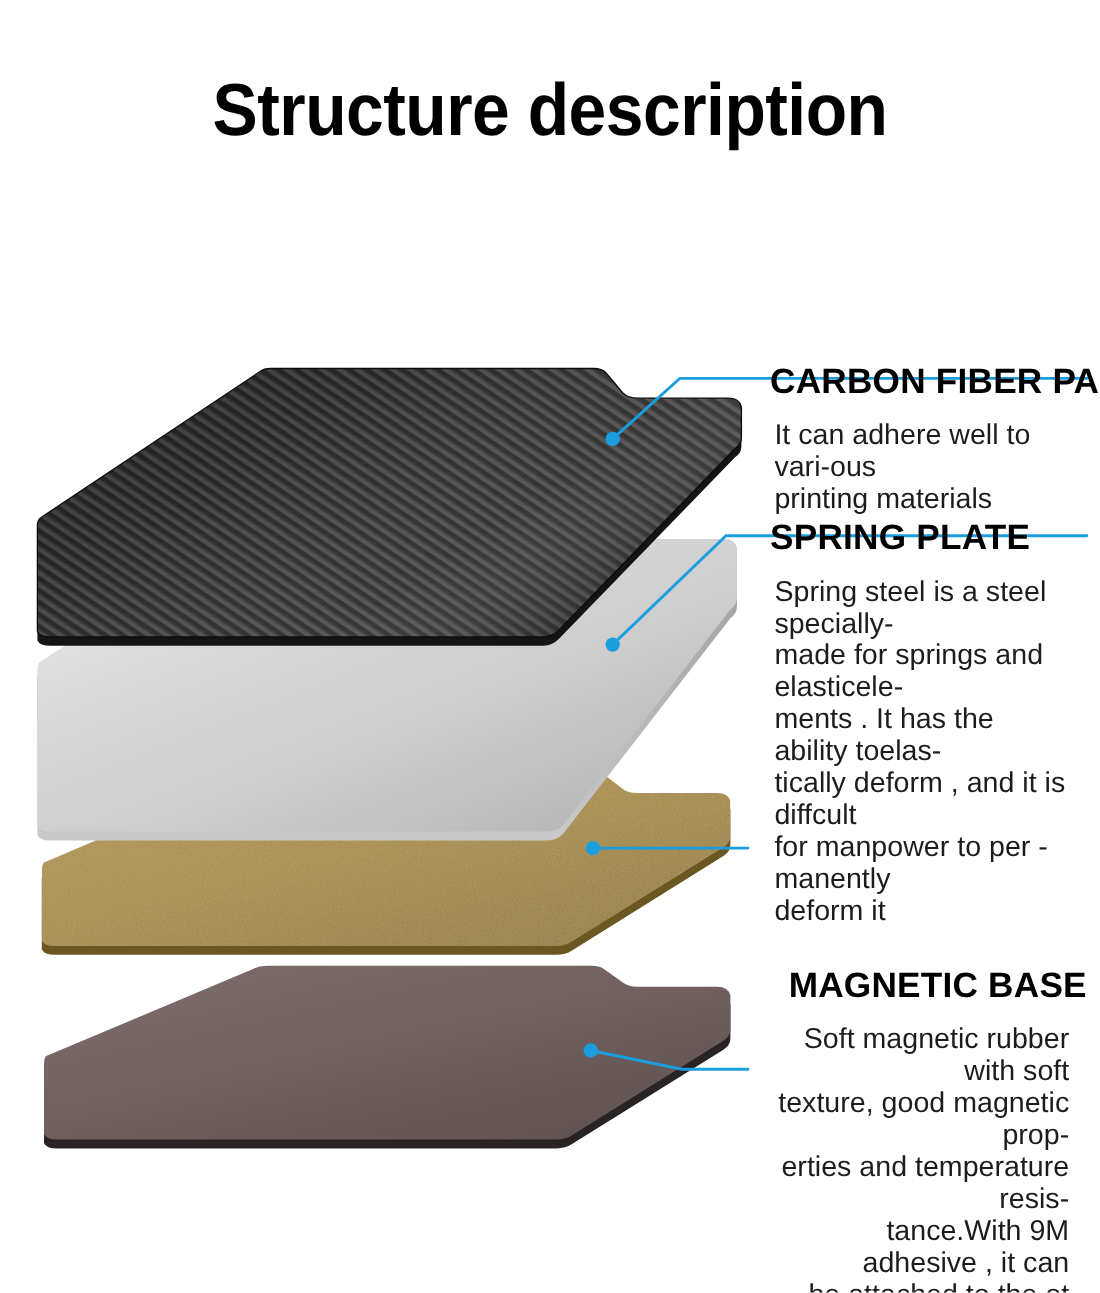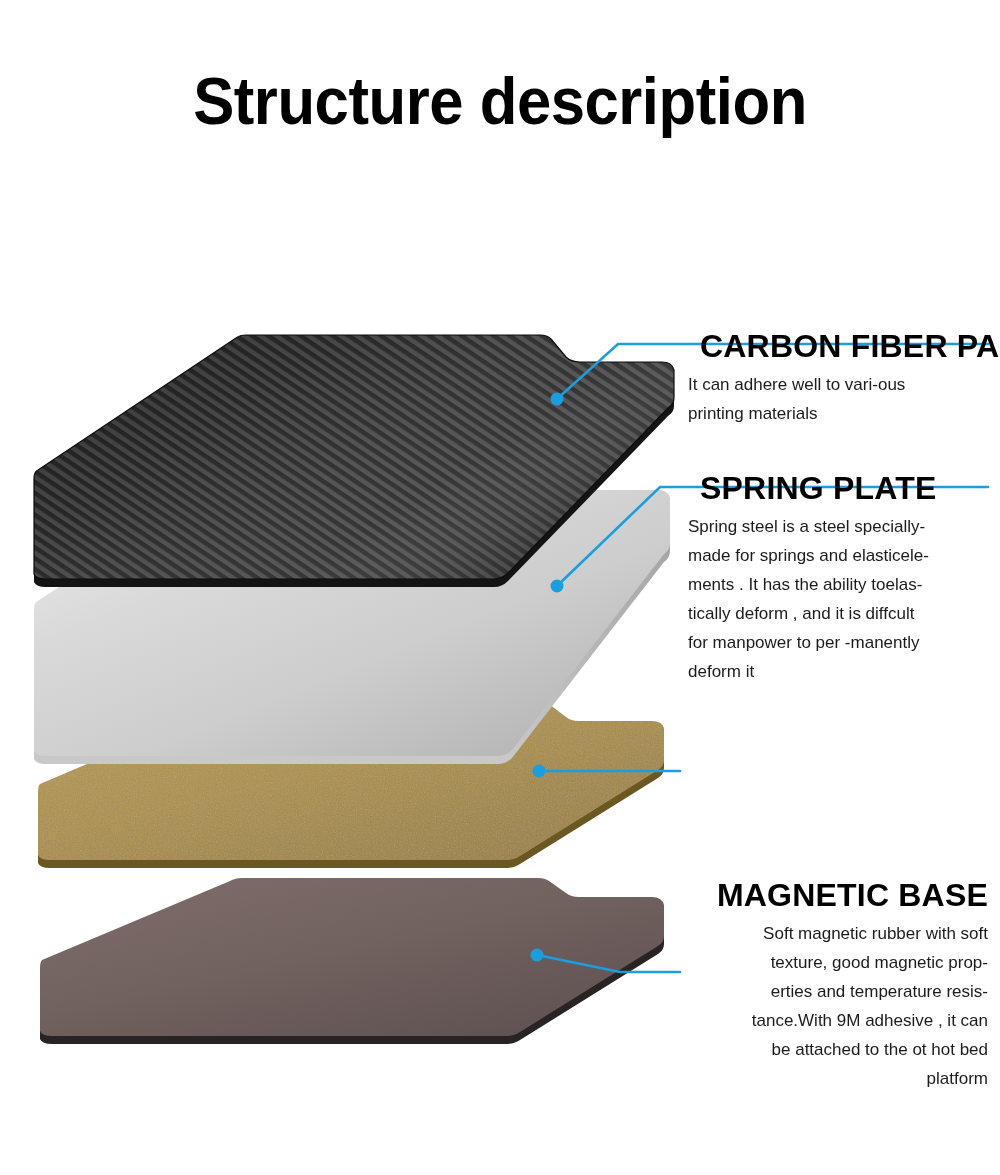--- a/index.html
+++ b/index.html
@@ -49,24 +49,24 @@
     font-weight: 700;
     font-size: 32px;
     letter-spacing: 0.2px;
     color: #000000;
     margin: 0 0 5px 12px;
     white-space: nowrap;
   }
   .callout-body {
     font-family: "Liberation Sans", sans-serif;
     font-weight: 400;
-    font-size: 17px;
+    font-size: 26px;
     line-height: 29px;
     color: #1c1c1c;
-    margin: 0;
+    margin: 16px;
     white-space: pre-line;
   }
 
   #callout-carbon  { left: 688px; top: 328px; width: 300px; }
   #callout-spring  { left: 688px; top: 470px; width: 300px; }
   #callout-pei     { left: 688px; top: 681px; width: 300px; }
   #callout-magnet  { left: 688px; top: 877px; width: 300px; text-align: right; }
 </style>
 </head>
 <body>

